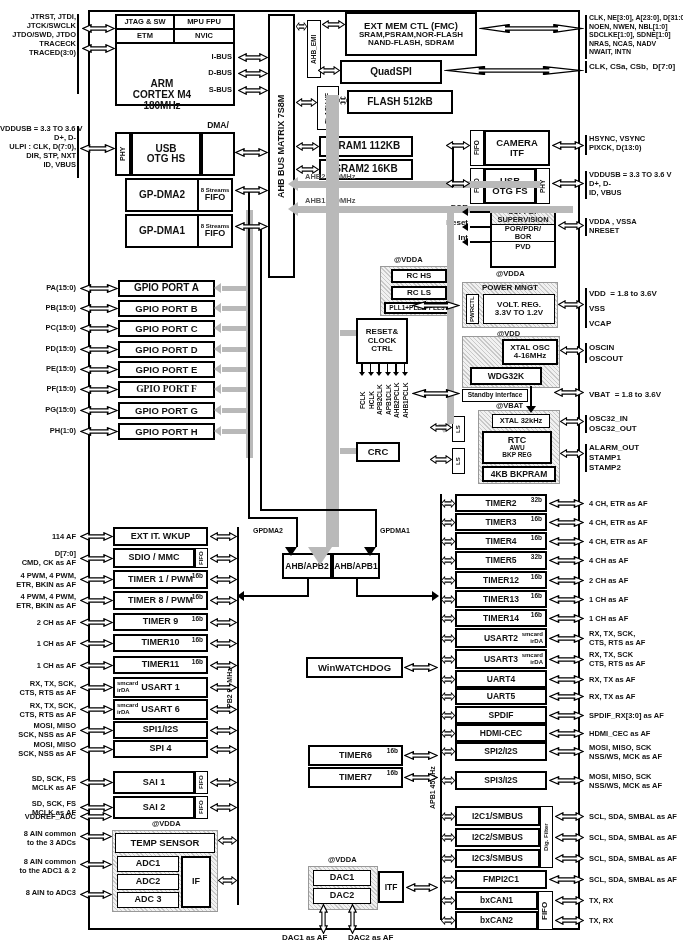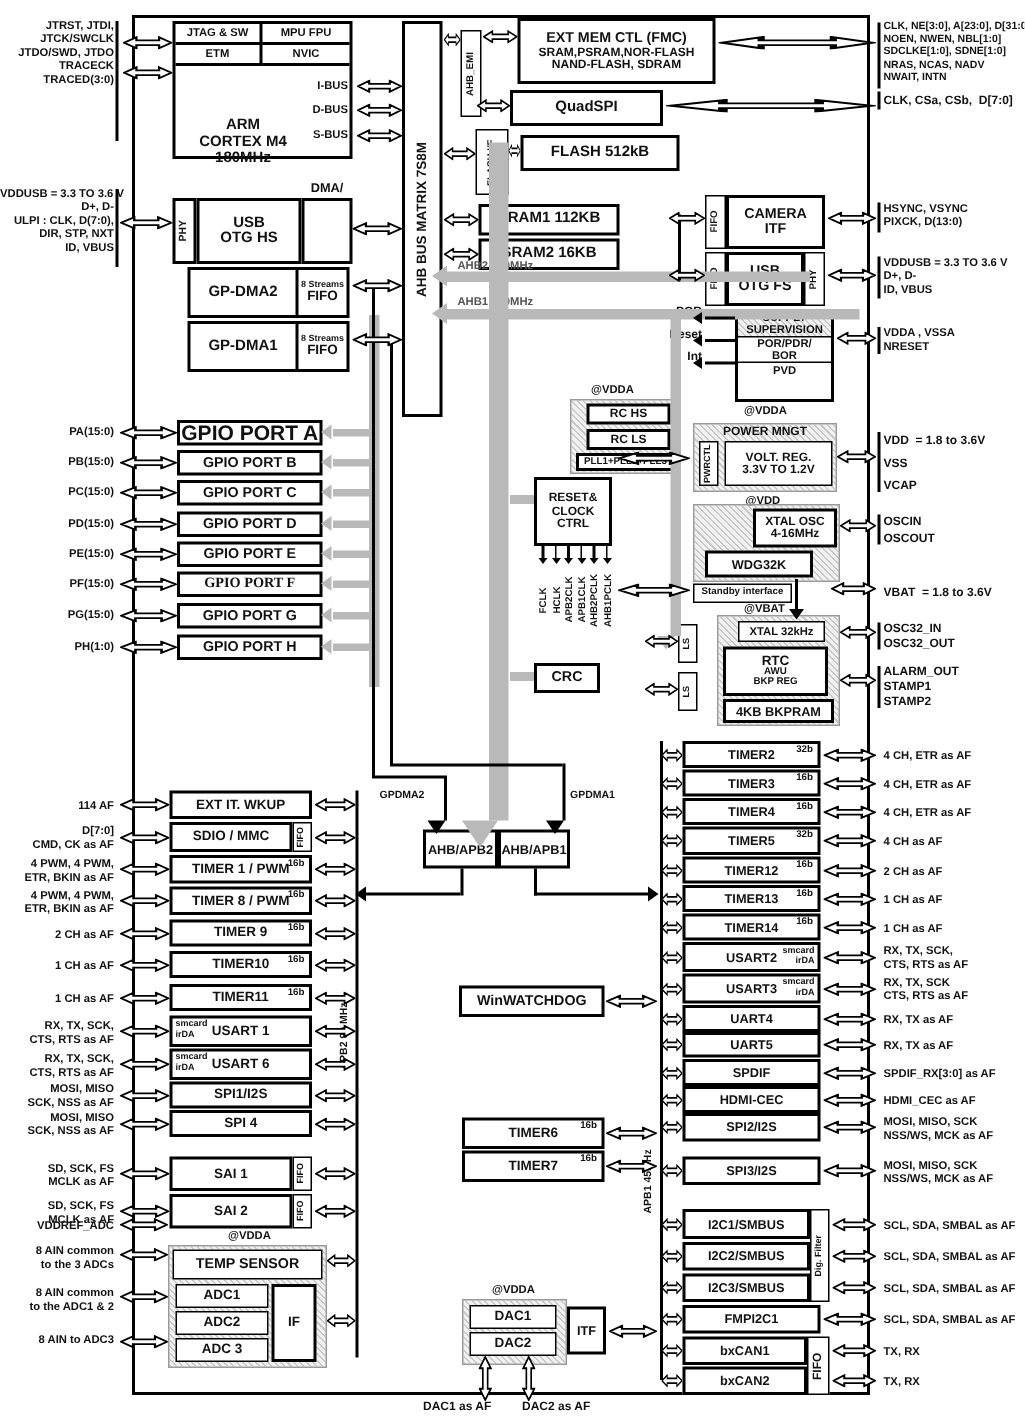--- a/index.html
+++ b/index.html
@@ -434,21 +434,21 @@
     <div class="abs" style="left: 395px; top: 364px; width: 1.5px; height: 8px; background: rgb(0, 0, 0);"></div>
     <div style="position: absolute; border-left: 3px solid transparent; border-right: 3px solid transparent; border-top: 4.5px solid rgb(0, 0, 0); left: 393px; top: 372px;"></div>
     <div class="abs vtext" style="left: 393px; top: 377px; height: 46px; font-size: 6.5px; font-weight: bold;">AHB2PCLK</div>
     <div class="abs" style="left: 403.5px; top: 364px; width: 1.5px; height: 8px; background: rgb(0, 0, 0);"></div>
     <div style="position: absolute; border-left: 3px solid transparent; border-right: 3px solid transparent; border-top: 4.5px solid rgb(0, 0, 0); left: 401.5px; top: 372px;"></div>
     <div class="abs vtext" style="left: 401.5px; top: 377px; height: 46px; font-size: 6.5px; font-weight: bold;">AHB1PCLK</div>
     <div class="pins r" style="left: 0px; top: 283px; width: 76px;">PA(15:0)</div>
     <svg viewBox="0 0 24 9" preserveAspectRatio="none" width="38" height="9" style="position: absolute; left: 80px; top: 283.5px;">
       <path d="M0.5,4.5 L6.5,0.8 L6.5,2.9 L17.5,2.9 L17.5,0.8 L23.5,4.5 L17.5,8.2 L17.5,6.1 L6.5,6.1 L6.5,8.2 Z" fill="#fff" stroke="#000" stroke-width="1.1"></path>
     </svg>
-    <div class="blk" style="left: 118px; top: 280px; width: 97px; height: 17px; font-size: 14px;">GPIO PORT A</div>
+    <div class="blk" style="left: 118px; top: 280px; width: 97px; height: 17px; font-size: 10px;">GPIO PORT A</div>
     <div class="abs" style="left: 222px; top: 285.5px; width: 24px; height: 5px; background: rgb(185, 185, 185);"></div>
     <div style="position: absolute; border-top: 5px solid transparent; border-bottom: 5px solid transparent; border-right: 7.5px solid rgb(185, 185, 185); left: 214px; top: 283px;"></div>
     <div class="pins r" style="left: 0px; top: 303px; width: 76px;">PB(15:0)</div>
     <svg viewBox="0 0 24 9" preserveAspectRatio="none" width="38" height="9" style="position: absolute; left: 80px; top: 303.5px;">
       <path d="M0.5,4.5 L6.5,0.8 L6.5,2.9 L17.5,2.9 L17.5,0.8 L23.5,4.5 L17.5,8.2 L17.5,6.1 L6.5,6.1 L6.5,8.2 Z" fill="#fff" stroke="#000" stroke-width="1.1"></path>
     </svg>
     <div class="blk" style="left: 118px; top: 300px; width: 97px; height: 17px; font-size: 9.5px;">GPIO PORT B</div>
     <div class="abs" style="left: 222px; top: 305.5px; width: 24px; height: 5px; background: rgb(185, 185, 185);"></div>
     <div style="position: absolute; border-top: 5px solid transparent; border-bottom: 5px solid transparent; border-right: 7.5px solid rgb(185, 185, 185); left: 214px; top: 303px;"></div>
     <div class="pins r" style="left: 0px; top: 323px; width: 76px;">PC(15:0)</div>

